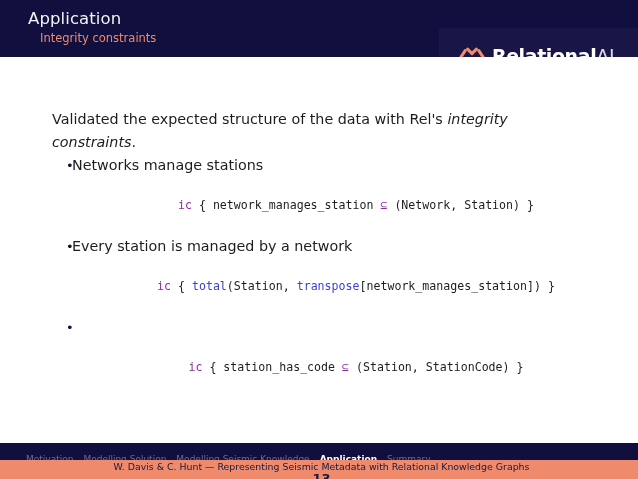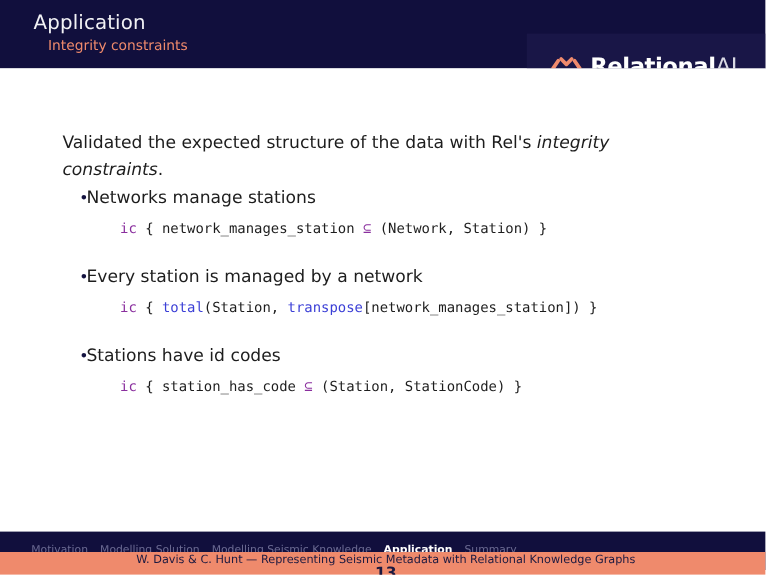--- a/index.html
+++ b/index.html
@@ -127,22 +127,23 @@
     line-height: 21px;
     color: #1d1d1d;
   }
 
   .code-line {
     font-family: "DejaVu Sans Mono", monospace;
     font-size: 11.6px;
     line-height: 20px;
     color: #1d1d1d;
     padding-left: 48px;
-    margin-top: 4px;
+    margin-top: 19px;
     white-space: pre;
+    text-align: center;
   }
   .tok-kw   { color: #8a2f9e; }
   .tok-op   { color: #8a2f9e; }
   .tok-fn   { color: #3b3fd6; }
 
   
   .footer-nav {
     position: absolute;
     left: 0;
     top: 443px;
@@ -244,21 +245,20 @@
       <div class="bullet-line">
         <span class="bullet-dot">•</span>
         <span class="bullet-text">Every station is managed by a network</span>
       </div>
       <div class="code-line"><span class="tok-kw">ic</span><span> { </span><span class="tok-fn">total</span><span>(Station, </span><span class="tok-fn">transpose</span><span>[network_manages_station]) }</span></div>
     </div>
 
     <div class="bullet-group">
       <div class="bullet-line">
         <span class="bullet-dot">•</span>
-        <span class="bullet-text">Stations have id codes</span>
       </div>
       <div class="code-line"><span class="tok-kw">ic</span><span> { station_has_code </span><span class="tok-op">⊆</span><span> (Station, StationCode) }</span></div>
     </div>
 
   </div>
 </div>
 
 <div class="footer-nav">
   <span class="nav-item">Motivation</span>
   <span class="nav-item">Modelling Solution</span>

